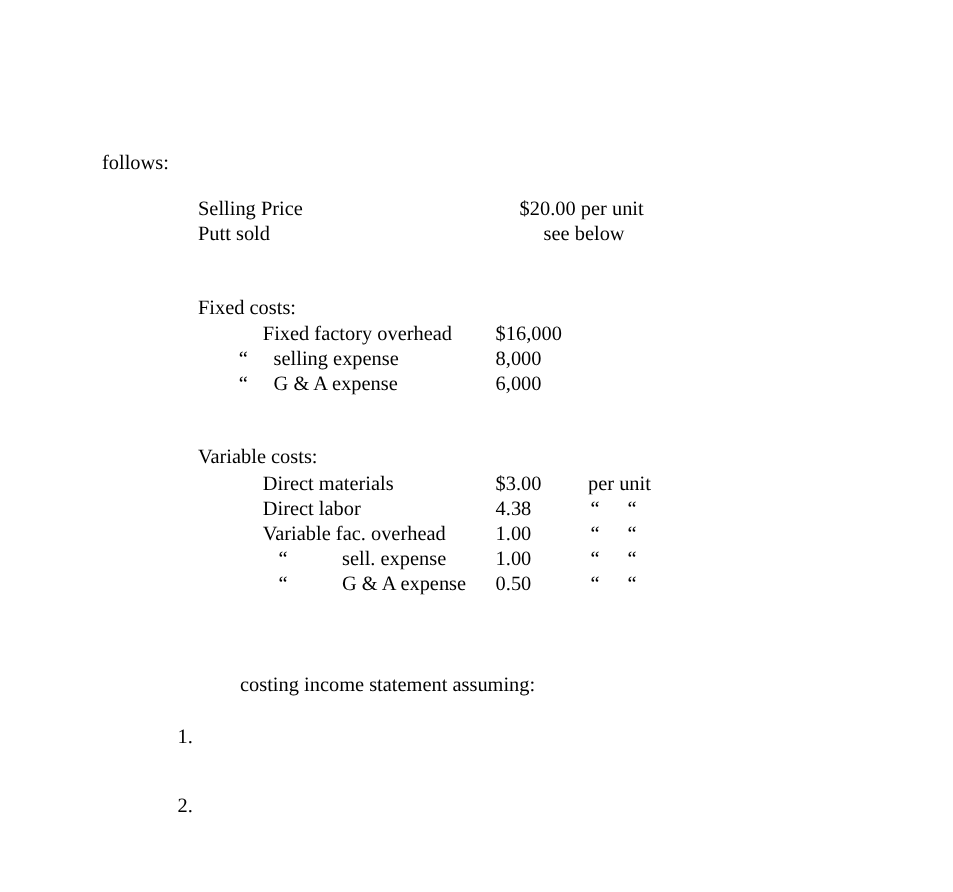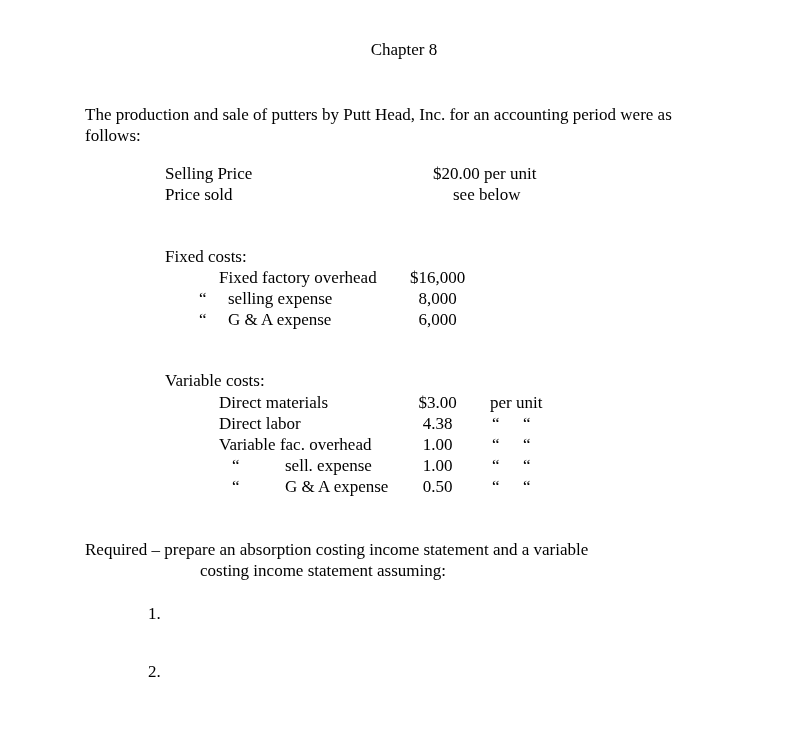--- a/index.html
+++ b/index.html
@@ -9,37 +9,35 @@
     height: 743px;
     background: #ffffff;
     font-family: "Liberation Serif", "DejaVu Serif", serif;
     font-size: 17px;
     line-height: 21px;
     color: #000000;
     overflow: hidden;
   }
   .ln { position: absolute; white-space: pre; }
   .center { left: 85px; width: 638px; text-align: center; }
-  .val { position: absolute; left: 402px; width: 71px; text-align: center; white-space: pre; }
+  .val { position: absolute; left: 413px; width: 71px; text-align: left; white-space: pre; }
   .d1 { left: 492px; }
   .d2 { left: 523px; }
 </style>
 </head>
 <body>
 
 <div class="page">
 
-  <div class="ln center" style="top:39px">Chapter 8</div>
 
-  <div class="ln" style="top:104px; left:85px">The production and sale of putters by Putt Head, Inc. for an accounting period were as</div>
   <div class="ln" style="top:125px; left:85px">follows:</div>
 
   <div class="ln" style="top:163px; left:165px">Selling Price</div>
   <div class="ln" style="top:163px; left:433px">$20.00 per unit</div>
-  <div class="ln" style="top:184px; left:165px">Price sold</div>
+  <div class="ln" style="top:184px; left:165px">Putt sold</div>
   <div class="ln" style="top:184px; left:453px">see below</div>
 
   <div class="ln" style="top:246px; left:165px">Fixed costs:</div>
 
   <div class="ln" style="top:267px; left:219px">Fixed factory overhead</div>
   <div class="val" style="top:267px">$16,000</div>
 
   <div class="ln" style="top:288px; left:199px">“</div>
   <div class="ln" style="top:288px; left:228px">selling expense</div>
   <div class="val" style="top:288px">8,000</div>
@@ -69,20 +67,19 @@
   <div class="val" style="top:455px">1.00</div>
   <div class="ln d1" style="top:455px">“</div>
   <div class="ln d2" style="top:455px">“</div>
 
   <div class="ln" style="top:476px; left:232px">“</div>
   <div class="ln" style="top:476px; left:285px">G &amp; A expense</div>
   <div class="val" style="top:476px">0.50</div>
   <div class="ln d1" style="top:476px">“</div>
   <div class="ln d2" style="top:476px">“</div>
 
-  <div class="ln" style="top:539px; left:85px">Required – prepare an absorption costing income statement and a variable</div>
   <div class="ln" style="top:560px; left:200px">costing income statement assuming:</div>
 
   <div class="ln" style="top:603px; left:148px">1.</div>
 
   <div class="ln" style="top:661px; left:148px">2.</div>
 
 </div>
 
 </body></html>

